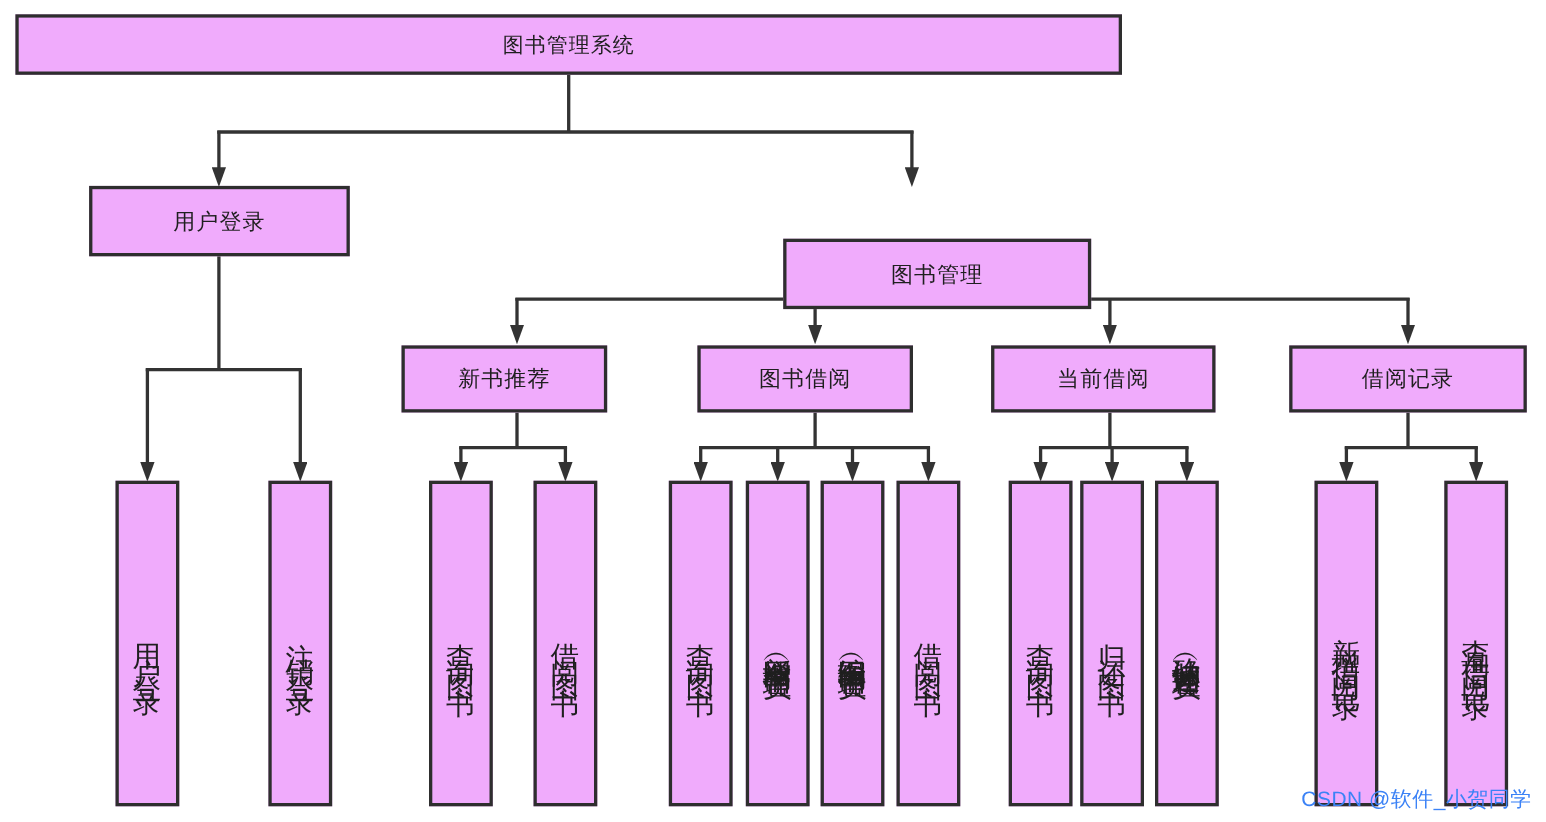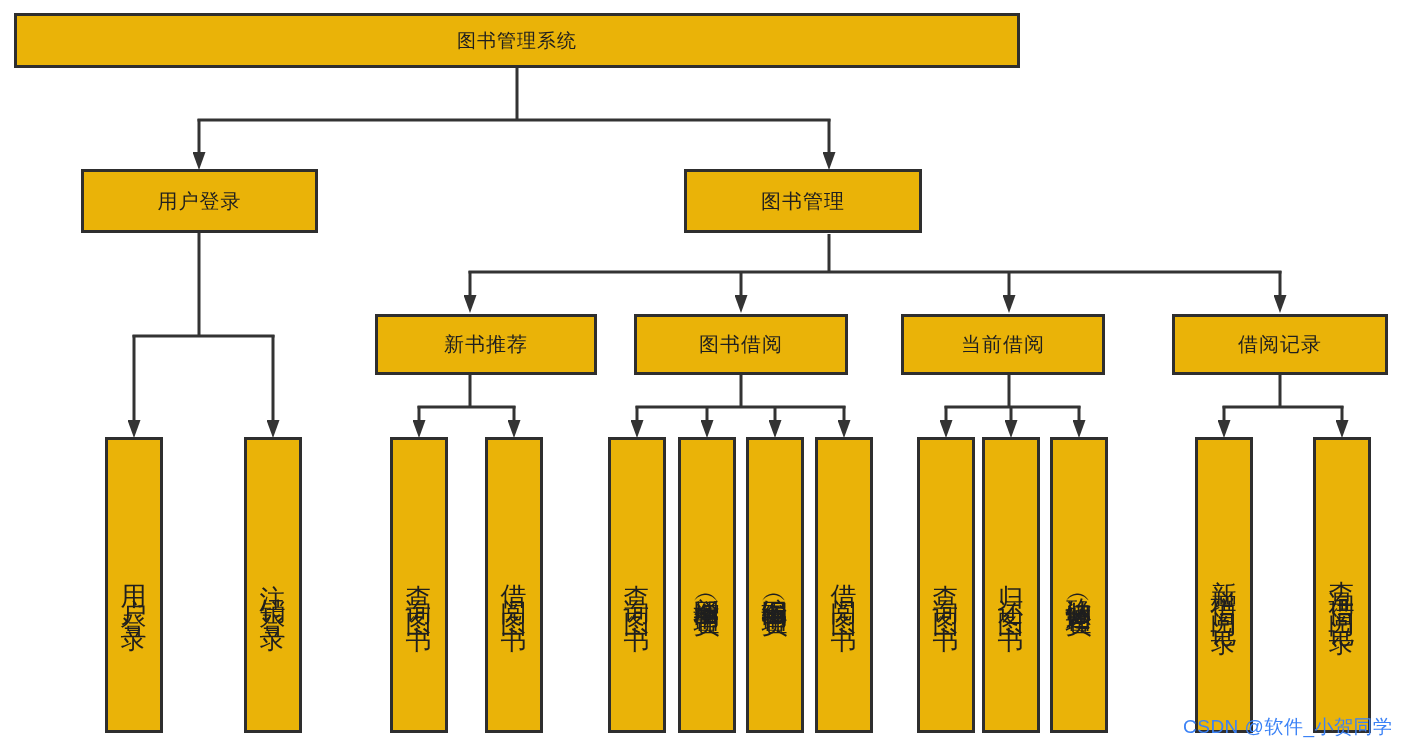--- a/index.html
+++ b/index.html
@@ -8,31 +8,31 @@
     background:#ffffff;
     font-family:"Liberation Sans","DejaVu Sans",sans-serif;
   }
   .stage{position:absolute;left:0;top:0;width:1405px;height:747px;}
   svg.connectors{position:absolute;left:0;top:0;z-index:1;}
   svg.connectors path.ln{fill:none;stroke:#333333;stroke-width:3;}
   svg.connectors line.arrow{stroke:#333333;stroke-width:3;}
 
   .box{
     position:absolute;z-index:2;box-sizing:border-box;
-    background:#eab308;border:3px solid #2e2e2e;
+    background:#f0abfc;border:3px solid #2e2e2e;
     display:flex;align-items:center;justify-content:center;
     color:#1f1f1f;
   }
   .root{left:14px;top:13px;width:1006px;height:55px;font-size:19px;letter-spacing:1px;}
   .l2{top:169px;height:64px;font-size:20px;letter-spacing:1px;}
   .l2.user-login{left:81px;width:237px;}
-  .l2.book-mgmt{left:684px;width:238px;}
+  .l2.book-mgmt{left:712px;width:280px;margin-top:48px;}
   .l3{top:314px;height:61px;font-size:20px;letter-spacing:1px;}
-  .l3.n1{left:375px;width:222px;}
-  .l3.n2{left:634px;width:214px;}
+  .l3.n1{left:365px;width:187px;}
+  .l3.n2{left:634px;width:196px;}
   .l3.n3{left:901px;width:204px;}
   .l3.n4{left:1172px;width:216px;}
 
   .leaf{top:437px;width:58px;height:296px;}
   .vtext{
     writing-mode:vertical-rl;
     font-size:26px;color:#1f1f1f;line-height:1;
     white-space:nowrap;
   }
   .sp-s{letter-spacing:14px;margin-bottom:-14px;}

